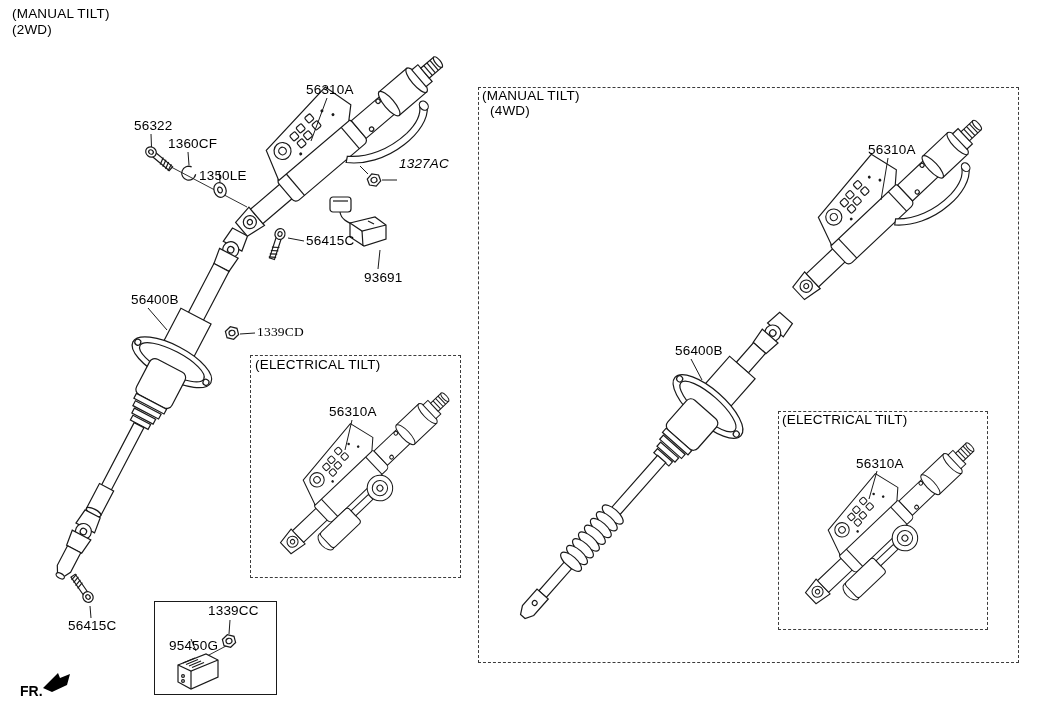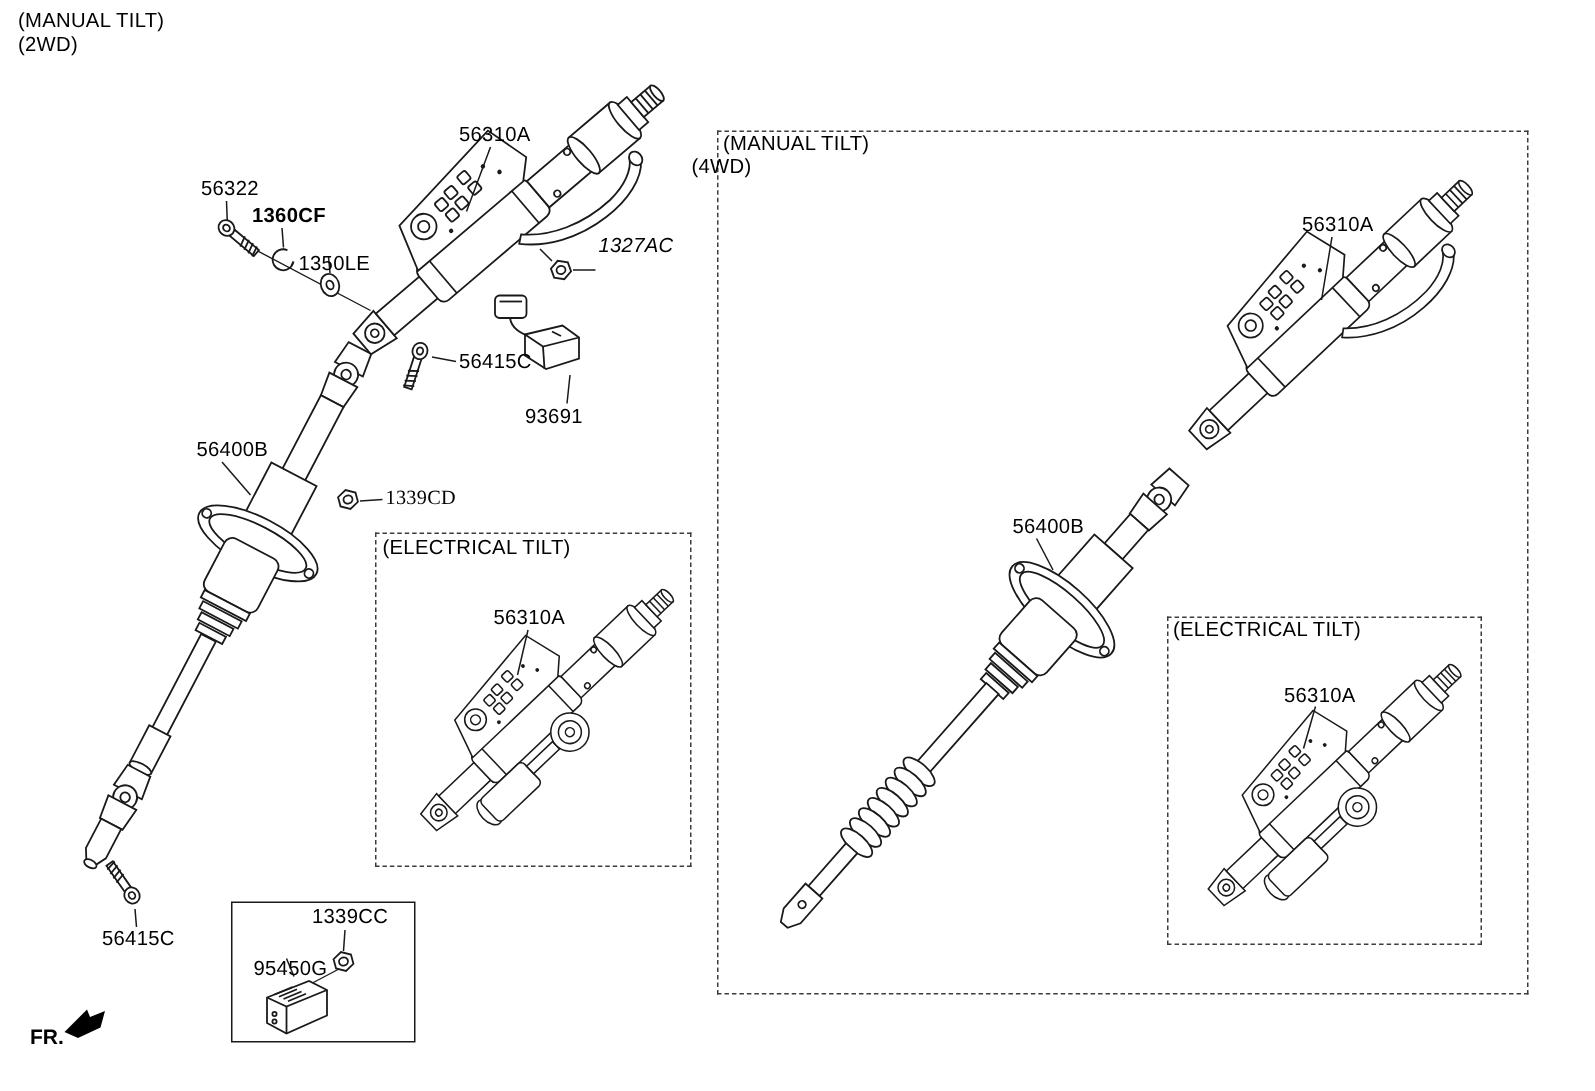--- a/index.html
+++ b/index.html
@@ -260,38 +260,38 @@
 
   <div class="box dashed" style="left:478px; top:87px; width:541px; height:576px;"></div>
   <div class="box dashed" style="left:250px; top:355px; width:211px; height:223px;"></div>
   <div class="box dashed" style="left:778px; top:411px; width:210px; height:219px;"></div>
   <div class="box solid" style="left:154px; top:601px; width:123px; height:94px;"></div>
 
   <div class="lbl title" style="left:12px; top:7px;">(MANUAL TILT)</div>
   <div class="lbl title" style="left:12px; top:23px;">(2WD)</div>
 
   <div class="lbl" style="left:134px; top:119px;">56322</div>
-  <div class="lbl" style="left:168px; top:137px;font-weight:bold;">1360CF</div>
+  <div class="lbl" style="left:168px; top:137px;">1360CF</div>
   <div class="lbl" style="left:199px; top:169px;">1350LE</div>
   <div class="lbl" style="left:306px; top:83px;">56310A</div>
   <div class="lbl" style="left:399px; top:157px;font-style:italic;">1327AC</div>
   <div class="lbl" style="left:306px; top:234px;">56415C</div>
-  <div class="lbl" style="left:350px; top:271px;text-align:center;">93691</div>
+  <div class="lbl" style="left:364px; top:271px;text-align:center;">93691</div>
   <div class="lbl" style="left:131px; top:293px;">56400B</div>
   <div class="lbl" style="left:257px; top:325px;font-family:Liberation Serif, serif;">1339CD</div>
   <div class="lbl" style="left:68px;  top:619px;">56415C</div>
 
   <div class="lbl title" style="left:255px; top:358px;">(ELECTRICAL TILT)</div>
   <div class="lbl" style="left:329px; top:405px;">56310A</div>
 
   <div class="lbl" style="left:208px; top:604px;">1339CC</div>
   <div class="lbl" style="left:169px; top:623px;margin-top:16px;">95450G</div>
 
   <div class="lbl title" style="left:482px; top:89px;">(MANUAL TILT)</div>
-  <div class="lbl title" style="left:461px; top:104px;">(4WD)</div>
+  <div class="lbl title" style="left:490px; top:104px;">(4WD)</div>
   <div class="lbl" style="left:868px; top:143px;">56310A</div>
   <div class="lbl" style="left:675px; top:344px;">56400B</div>
 
   <div class="lbl title" style="left:782px; top:413px;">(ELECTRICAL TILT)</div>
   <div class="lbl" style="left:856px; top:457px;">56310A</div>
 
   <div class="fr" style="left:20px; top:681px;">FR.</div>
 </div>
 
 </body></html>

